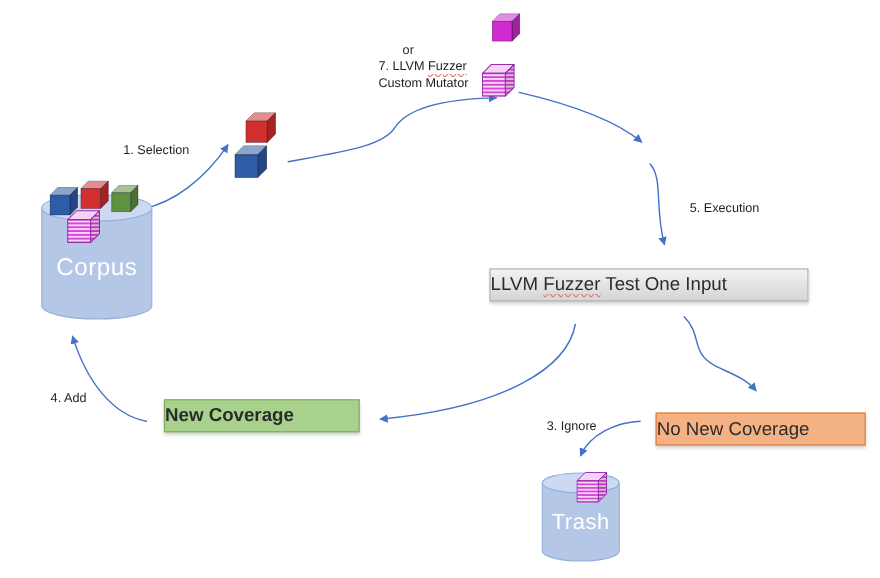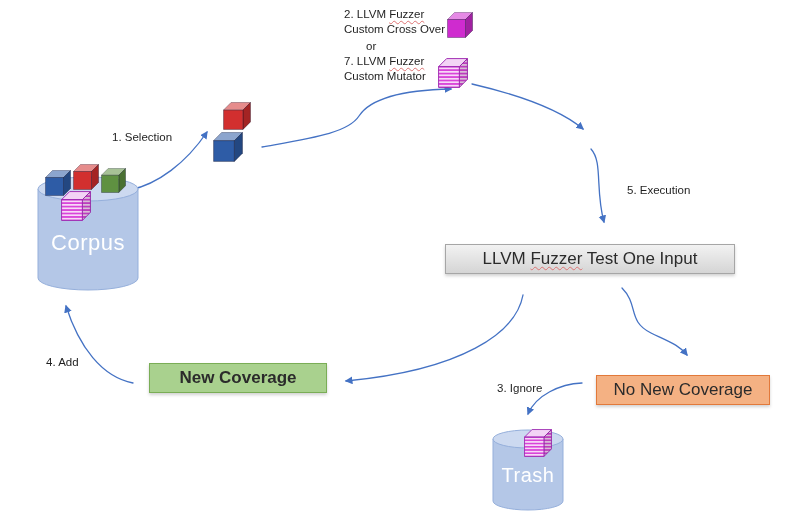--- a/index.html
+++ b/index.html
@@ -8,21 +8,21 @@
     font-family:"Liberation Sans",sans-serif;overflow:hidden;
   }
   .abs{position:absolute;}
   svg.layer{position:absolute;left:0;top:0;pointer-events:none;}
   .cube{position:absolute;}
   .small-label{
     position:absolute;font-size:11.5px;line-height:15px;color:var(--label-text);
     white-space:nowrap;
   }
   .node-box{
-    position:absolute;height:30px;display:flex;align-items:center;justify-content:center;
+    position:absolute;height:30px;display:flex;align-items:center;justify-content:flex-start;
     font-size:17px;color:var(--box-text);box-sizing:border-box;
     box-shadow:0 2px 3px rgba(0,0,0,0.18);white-space:nowrap;
   }
   .fuzzer-box{
     background:linear-gradient(var(--gray-box-top),var(--gray-box-bottom));
     border:1px solid var(--gray-box-border);
   }
   .newcov-box{ background:var(--new-fill); border:1px solid var(--new-border);font-weight:bold; }
   .nonewcov-box{ background:var(--nonew-fill); border:1px solid var(--nonew-border); }
   .cyl-label{
@@ -102,45 +102,41 @@
 
   <svg class="cube" style="left:447px;top:12px" width="26" height="26" viewBox="0 0 26 26">
       <use href="#cube3d" color="var(--cube-magenta)"></use>
     </svg>
   <svg class="cube" style="left:438px;top:58px" width="30" height="30" viewBox="0 0 26 26">
       <use href="#cubeStriped"></use>
     </svg>
 
   <div class="small-label" style="left:112px;top:130px">1. Selection</div>
 
-  <div class="small-label" style="left:344px;top:7px">
-    <span><span>2. LLVM </span><span class="sq">Fuzzer</span></span><br>
-    <span>Custom Cross Over</span>
-  </div>
 
   <div class="small-label" style="left:366px;top:39px">or</div>
 
   <div class="small-label" style="left:344px;top:54px">
     <span><span>7. LLVM </span><span class="sq">Fuzzer</span></span><br>
     <span>Custom Mutator</span>
   </div>
 
   <div class="small-label" style="left:627px;top:183px">5. Execution</div>
   <div class="small-label" style="left:497px;top:381px">3. Ignore</div>
   <div class="small-label" style="left:46px;top:355px">4. Add</div>
 
   <div class="node-box fuzzer-box" style="left:445px;top:244px;width:290px">
     <span><span>LLVM </span><span class="sq">Fuzzer</span><span> Test One Input</span></span>
   </div>
 
   <div class="node-box newcov-box" style="left:149px;top:363px;width:178px">
     <span>New Coverage</span>
   </div>
 
-  <div class="node-box nonewcov-box" style="left:596px;top:375px;width:174px">
+  <div class="node-box nonewcov-box" style="left:596px;top:375px;width:191px">
     <span>No New Coverage</span>
   </div>
 
   <svg class="abs" style="left:491px;top:429px" width="74" height="86" viewBox="0 0 74 86">
     <path d="M2,10 L2,72 A35,9 0 0 0 72,72 L72,10" fill="var(--cylinder-fill)" stroke="var(--cylinder-stroke)" stroke-width="1"></path>
     <ellipse cx="37" cy="10" rx="35" ry="9" fill="var(--cylinder-top)" stroke="var(--cylinder-stroke)" stroke-width="1"></ellipse>
   </svg>
   <div class="cyl-label" style="left:491px;top:464px;width:74px;font-size:20px">Trash</div>
   <svg class="cube" style="left:524px;top:429px" width="28" height="28" viewBox="0 0 26 26">
       <use href="#cubeStriped"></use>

